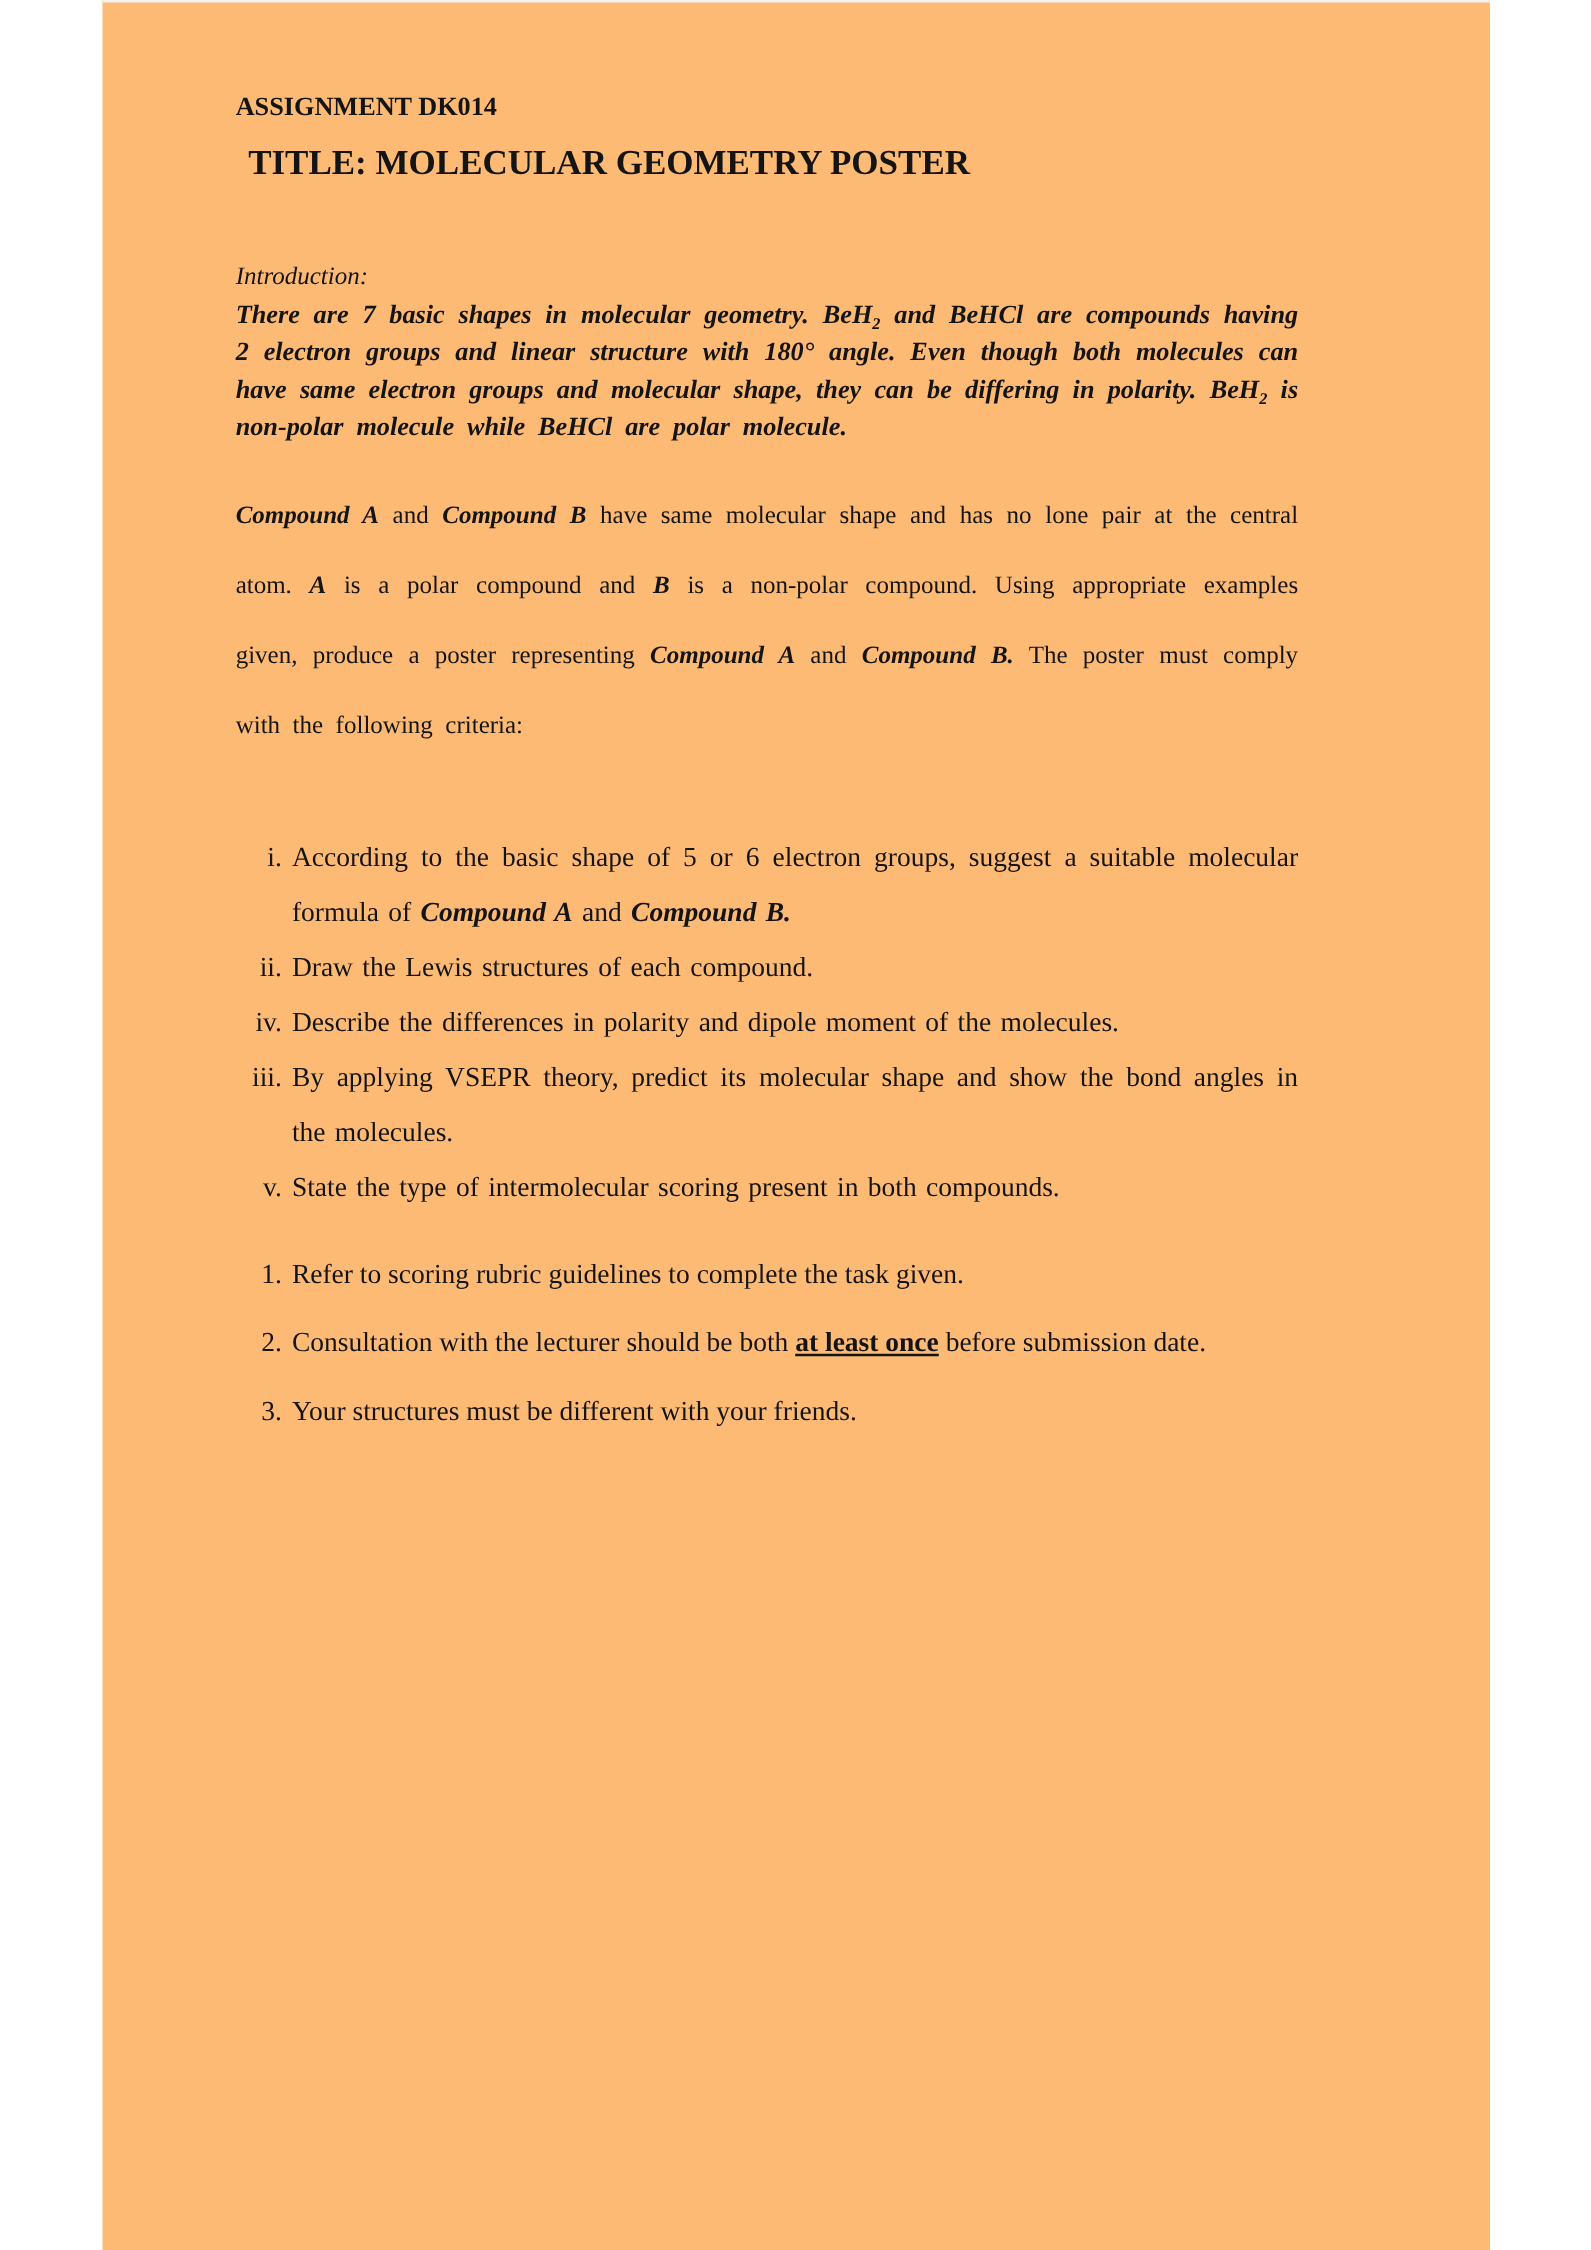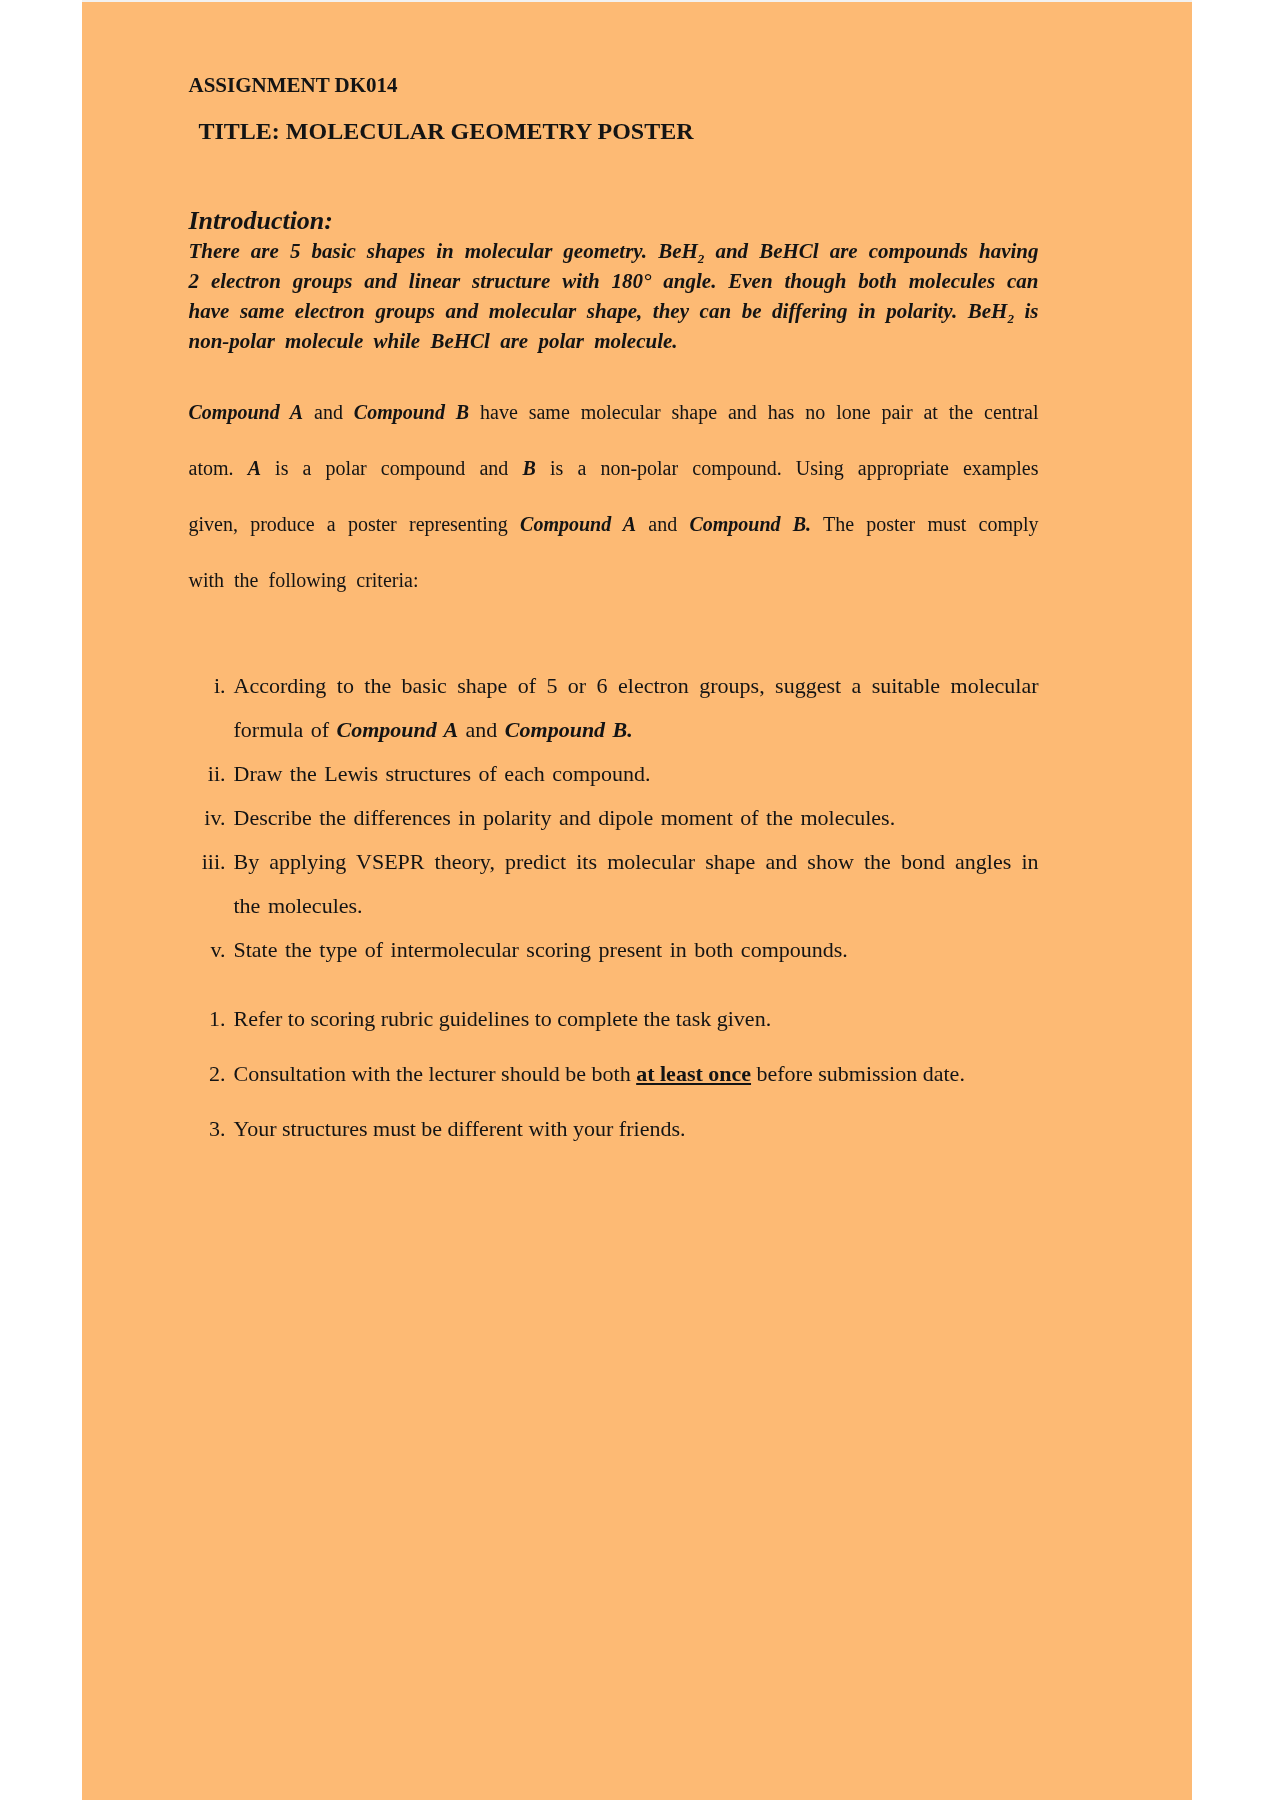--- a/index.html
+++ b/index.html
@@ -26,30 +26,30 @@
   sub { font-size: 62%; line-height: 0; }
 
   .doc-h1, .doc-h2 {
     font-size: 21px;
     font-weight: bold;
     line-height: 26px;
     margin: 0 0 16px 0;
   }
   .doc-h2 { margin-bottom: 12px; }
   .doc-title {
-    font-size: 24px;
+    font-size: 28px;
     font-weight: bold;
     line-height: 34px;
     margin: 0;
     padding-left: 10px;
   }
 
   .section-label {
-    font-size: 26px;
-    font-weight: bold;
+    font-size: 20px;
+    font-weight: normal;
     font-style: italic;
     line-height: 30px;
     margin: 0;
   }
   .intro-label { margin-top: 58px; }
 
   .intro-para {
     font-size: 21px;
     font-weight: bold;
     font-style: italic;
@@ -101,21 +101,21 @@
 </style>
 </head>
 <body>
 
 <div class="page">
 
   <p class="doc-h1">ASSIGNMENT DK014</p>
   <p class="doc-title">TITLE: MOLECULAR GEOMETRY POSTER</p>
 
   <p class="section-label intro-label">Introduction:</p>
-  <p class="intro-para"><span>There are 5 basic shapes in molecular geometry. BeH</span><sub>2</sub><span> and BeHCl are compounds having 2 electron groups and linear structure with 180° angle. Even though both molecules can have same electron groups and molecular shape, they can be differing in polarity. BeH</span><sub>2</sub><span> is non-polar molecule while BeHCl are polar molecule.</span></p>
+  <p class="intro-para"><span>There are 7 basic shapes in molecular geometry. BeH</span><sub>2</sub><span> and BeHCl are compounds having 2 electron groups and linear structure with 180° angle. Even though both molecules can have same electron groups and molecular shape, they can be differing in polarity. BeH</span><sub>2</sub><span> is non-polar molecule while BeHCl are polar molecule.</span></p>
 
   <p class="task-para"><span class="b i">Compound A</span><span> and </span><span class="b i">Compound B</span><span> have same molecular shape and has no lone pair at the central atom. </span><span class="b i">A</span><span> is a polar compound and </span><span class="b i">B</span><span> is a non-polar compound. Using appropriate examples given, produce a poster representing </span><span class="b i">Compound A</span><span> and </span><span class="b i">Compound B.</span><span> The poster must comply with the following criteria:</span></p>
 
   <div class="criteria-list">
     <div class="list-row">
       <span class="num">i.</span>
       <span class="txt"><span>According to the basic shape of 5 or 6 electron groups, suggest a suitable molecular formula of </span><span class="b i">Compound A</span><span> and </span><span class="b i">Compound B.</span></span>
     </div>
     <div class="list-row">
       <span class="num">ii.</span>

